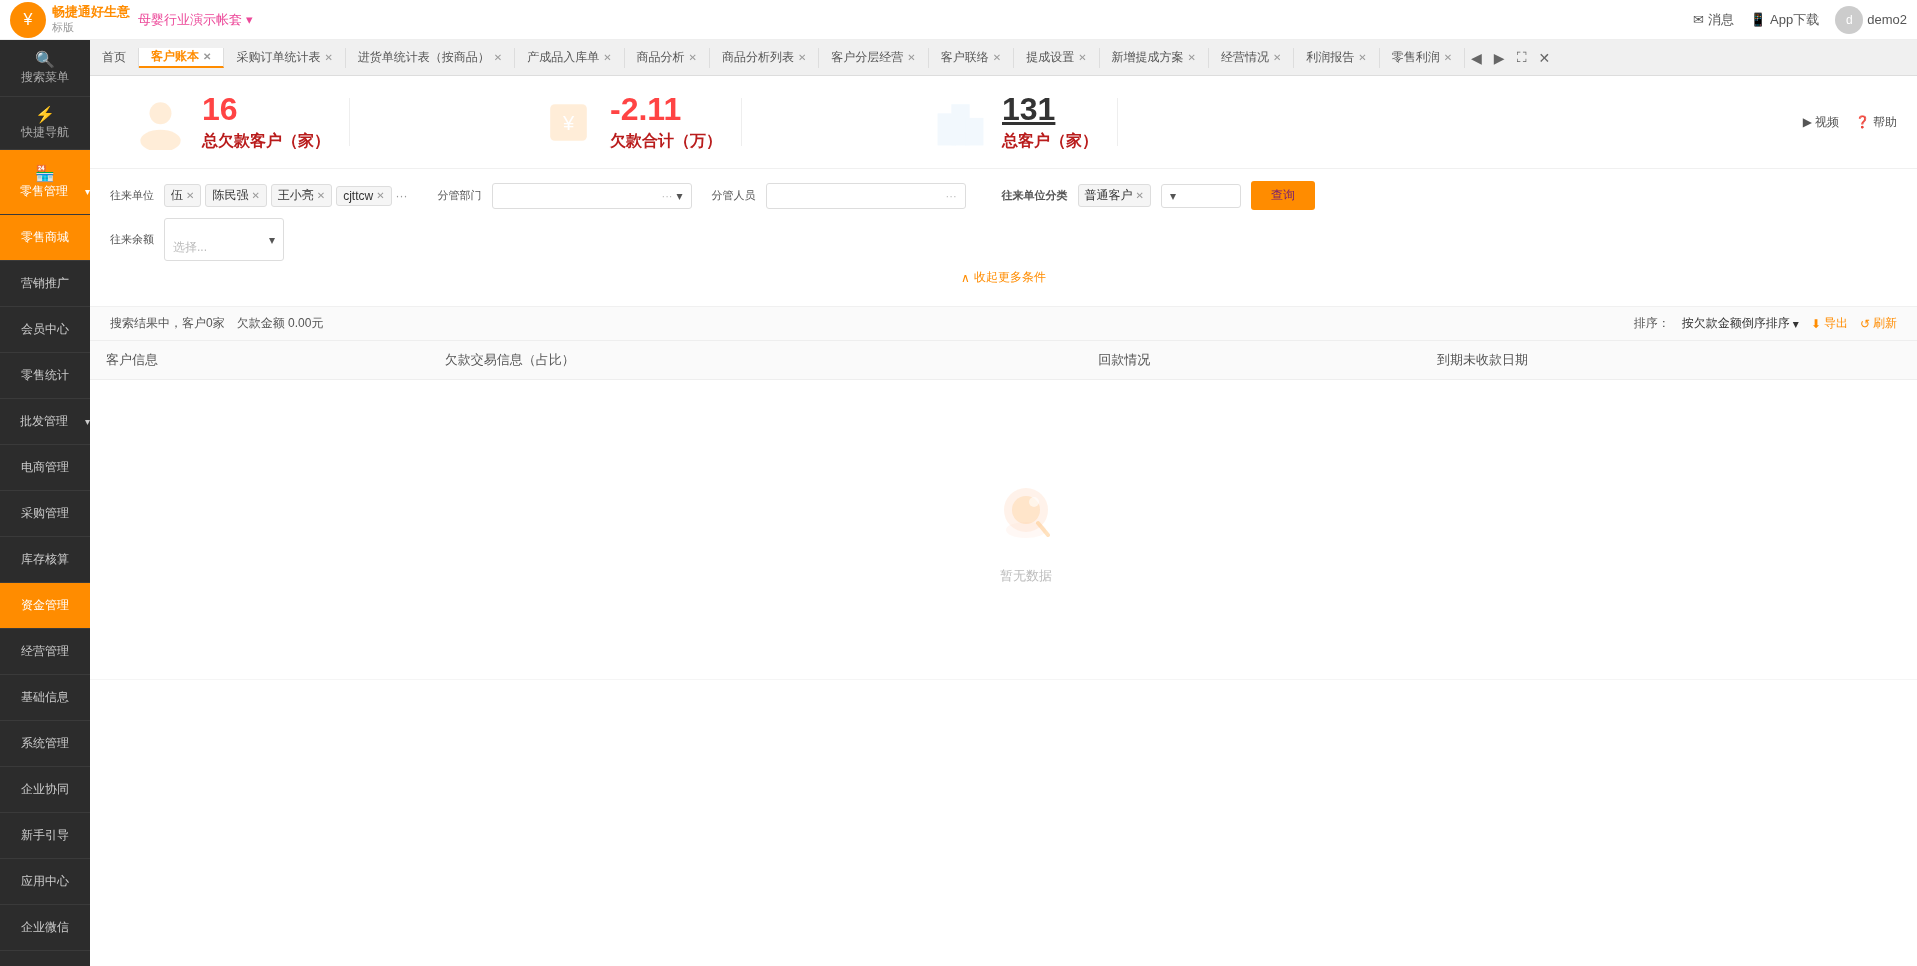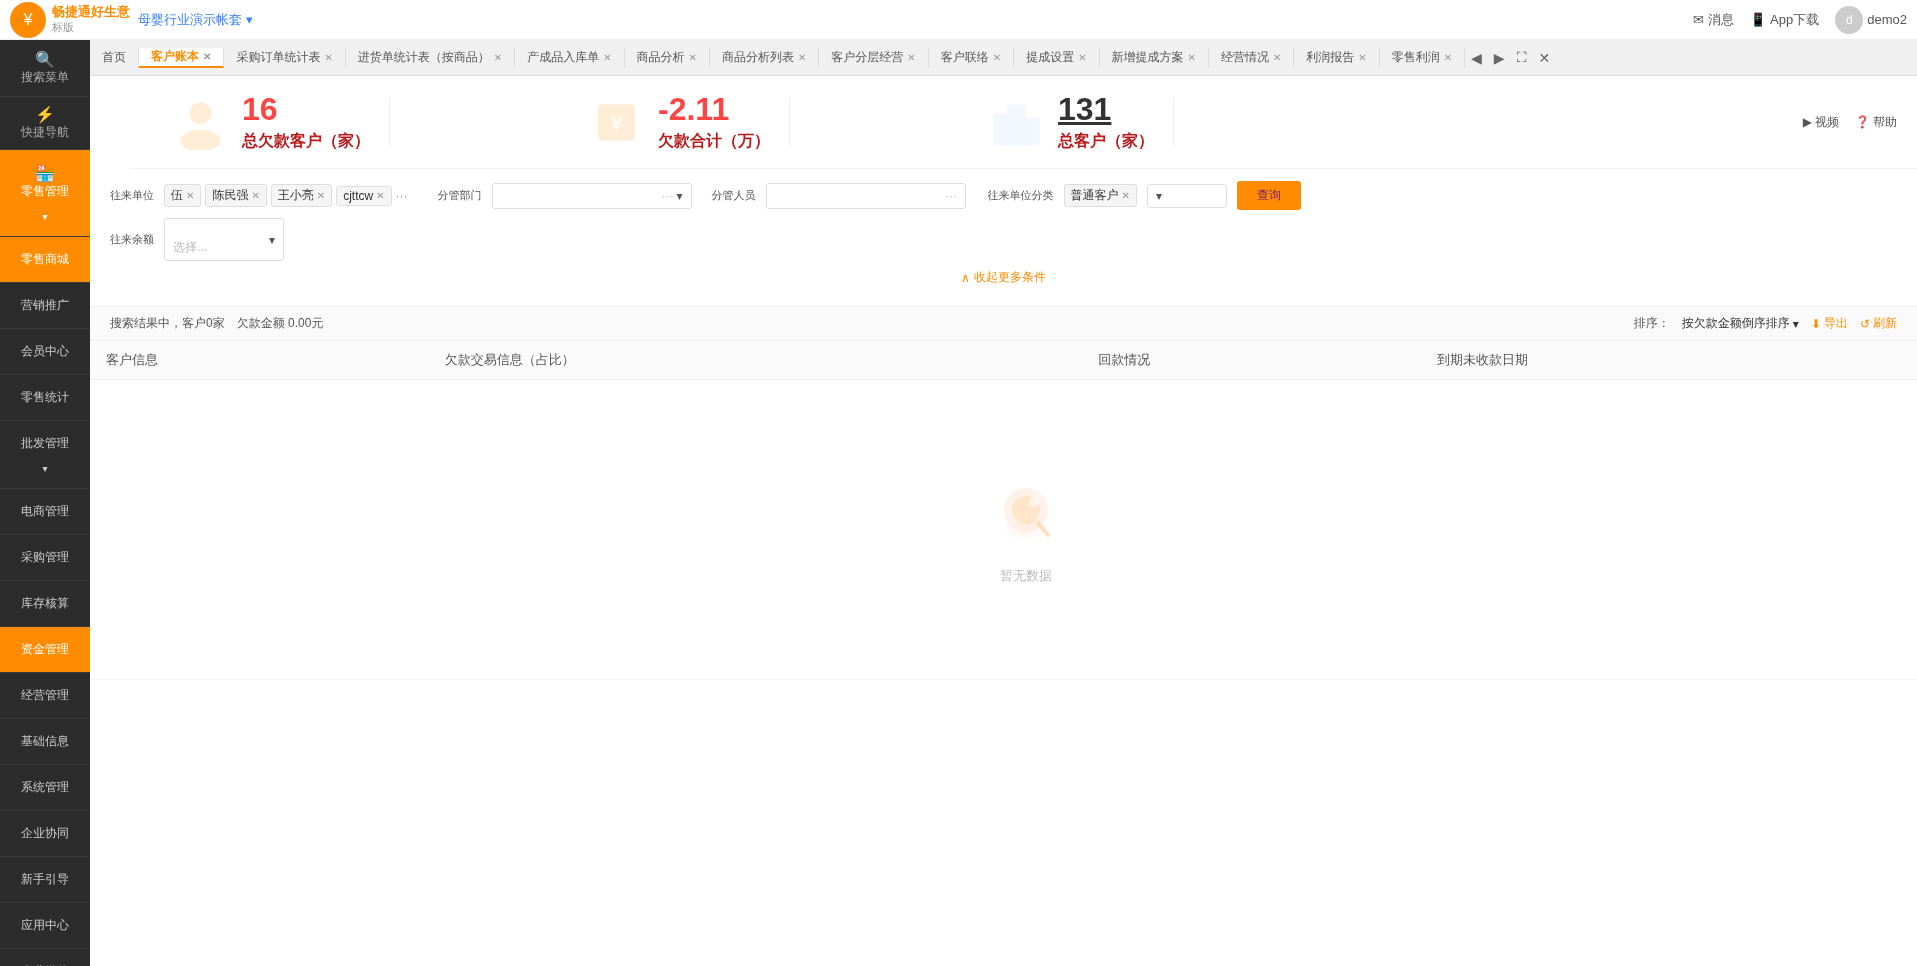--- a/index.html
+++ b/index.html
@@ -14,49 +14,49 @@
       justify-content: space-between;
       padding: 0 10px;
       border-bottom: 1px solid #eee;
     }
     .top-bar-left { display: flex; align-items: center; gap: 8px; }
     .logo-area { display: flex; align-items: center; gap: 6px; }
     .logo-icon { width: 36px; height: 36px; background: #ff8c00; border-radius: 50%; display: flex; align-items: center; justify-content: center; color: #fff; font-size: 16px; }
     .logo-text { color: #ff8c00; font-size: 13px; font-weight: bold; line-height: 1.2; }
     .logo-sub { color: #999; font-size: 11px; }
     .top-bar-selector { display: flex; align-items: center; gap: 4px; color: #333; font-size: 13px; cursor: pointer; }
-    .top-bar-selector span { color: #3b82f6; }
+    .top-bar-selector span { color: #ec4899; }
     .top-bar-right { display: flex; align-items: center; gap: 16px; color: #555; font-size: 13px; }
     .top-bar-right-item { display: flex; align-items: center; gap: 4px; cursor: pointer; }
     .avatar { width: 28px; height: 28px; border-radius: 50%; background: #ccc; display: flex; align-items: center; justify-content: center; overflow: hidden; }
 
     
     .main-layout { display: flex; height: calc(966px - 40px); }
 
     
     .sidebar { width: 90px; background: #2c2c2c; display: flex; flex-direction: column; color: #ccc; }
     .sidebar-search { padding: 10px 0; text-align: center; font-size: 12px; color: #aaa; cursor: pointer; border-bottom: 1px solid #3a3a3a; }
     .sidebar-nav { padding: 8px 0; text-align: center; font-size: 12px; color: #aaa; cursor: pointer; border-bottom: 1px solid #3a3a3a; }
     .sidebar-item { padding: 14px 0; text-align: center; font-size: 12px; color: #ccc; cursor: pointer; border-bottom: 1px solid #3a3a3a; position: relative; }
     .sidebar-item.active { background: #ff8c00; color: #fff; }
-    .sidebar-item-with-arrow { display: flex; align-items: center; justify-content: flex-end; gap: 11px; flex-direction: column; }
+    .sidebar-item-with-arrow { display: flex; align-items: center; justify-content: flex-end; gap: 17px; }
 
     
     .content-area { flex: 1; display: flex; flex-direction: column; overflow: hidden; }
     .tab-bar { background: #f0f0f0; display: flex; align-items: center; border-bottom: 1px solid #ddd; height: 36px; overflow: hidden; }
     .tab-item { display: flex; align-items: center; gap: 4px; padding: 0 12px; height: 20px; font-size: 12px; color: #555; cursor: pointer; white-space: nowrap; border-right: 1px solid #ddd; background: #f0f0f0; }
     .tab-item.active { background: #fff; color: #ff8c00; font-weight: bold; border-bottom: 2px solid #ff8c00; }
     .tab-item .tab-close { color: #999; font-size: 10px; cursor: pointer; }
     .tab-nav-btn { padding: 0 6px; height: 36px; display: flex; align-items: center; cursor: pointer; color: #666; font-size: 14px; }
 
     
     .page-content { flex: 1; overflow-y: auto; background: #fff; }
 
     
-    .stats-row { display: flex; align-items: center; padding: 16px 20px; background: #fff; border-bottom: 1px solid #f0f0f0; position: relative; gap: 16px; margin-left: 40px; }
+    .stats-row { display: flex; align-items: center; padding: 16px 20px; background: #fff; border-bottom: 1px solid #f0f0f0; position: relative; gap: 8px; }
     .stat-block { display: flex; align-items: center; gap: 12px; padding: 0 40px 0 0; position: relative; }
     .stat-block::after { content: ''; position: absolute; right: 20px; top: 10%; height: 80%; width: 1px; background: #eee; }
     .stat-block:last-child::after { display: none; }
     .stat-icon { width: 60px; height: 60px; display: flex; align-items: center; justify-content: center; opacity: 0.15; }
     .stat-icon svg { width: 55px; height: 55px; }
     .stat-info { }
     .stat-value { font-size: 32px; font-weight: bold; color: #ff4444; line-height: 1.1; }
     .stat-value.black { color: #333; text-decoration: underline; }
     .stat-label { font-size: 16px; color: #b91c1c; margin-top: 4px; font-weight: bold; }
     .stats-row-right { margin-left: auto; display: flex; gap: 16px; font-size: 12px; color: #555; }
@@ -349,21 +349,21 @@
           <div class="filter-select filter-select-wide">
             <span class="sel-placeholder"></span>
             <span style="margin-left:auto; color:#bbb; font-size:11px;">···</span>
             <span>▾</span>
           </div>
           <span class="filter-label" style="margin-left:10px;">分管人员</span>
           <div class="filter-select filter-select-wide">
             <span class="sel-placeholder"></span>
             <span style="margin-left:auto; color:#bbb; font-size:11px;">···</span>
           </div>
-          <span class="filter-label" style="margin-left:12px;">往来单位分类</span>
+          <span class="filter-label" style="margin-left:26px;font-weight:bold;">往来单位分类</span>
           <div class="filter-tags">
             <div class="filter-tag">
               <span>普通客户</span>
               <span class="tag-close">✕</span>
             </div>
           </div>
           <div class="filter-select" style="min-width:80px;">
             <span>▾</span>
           </div>
           <button class="filter-btn-query">查询</button>

